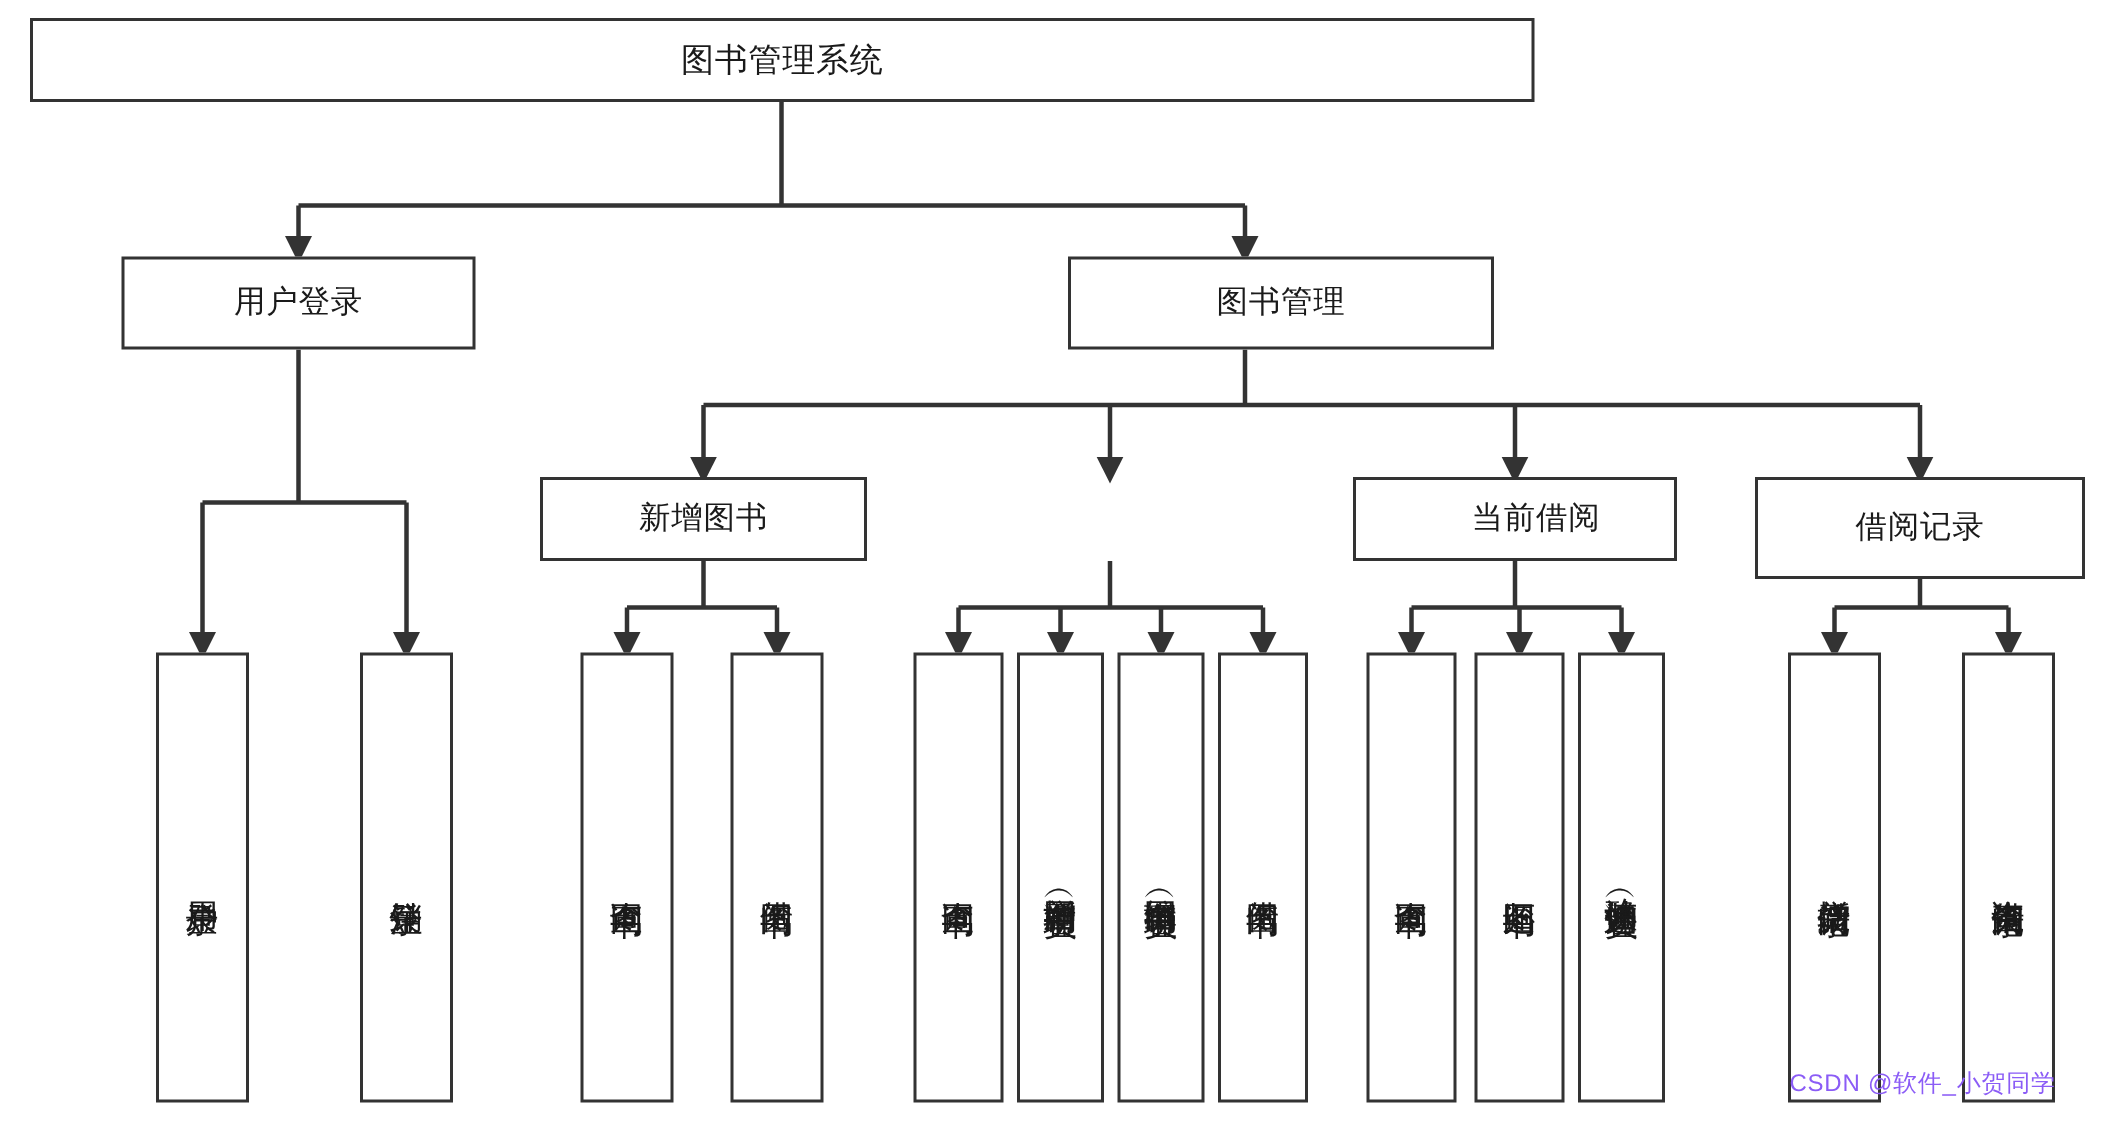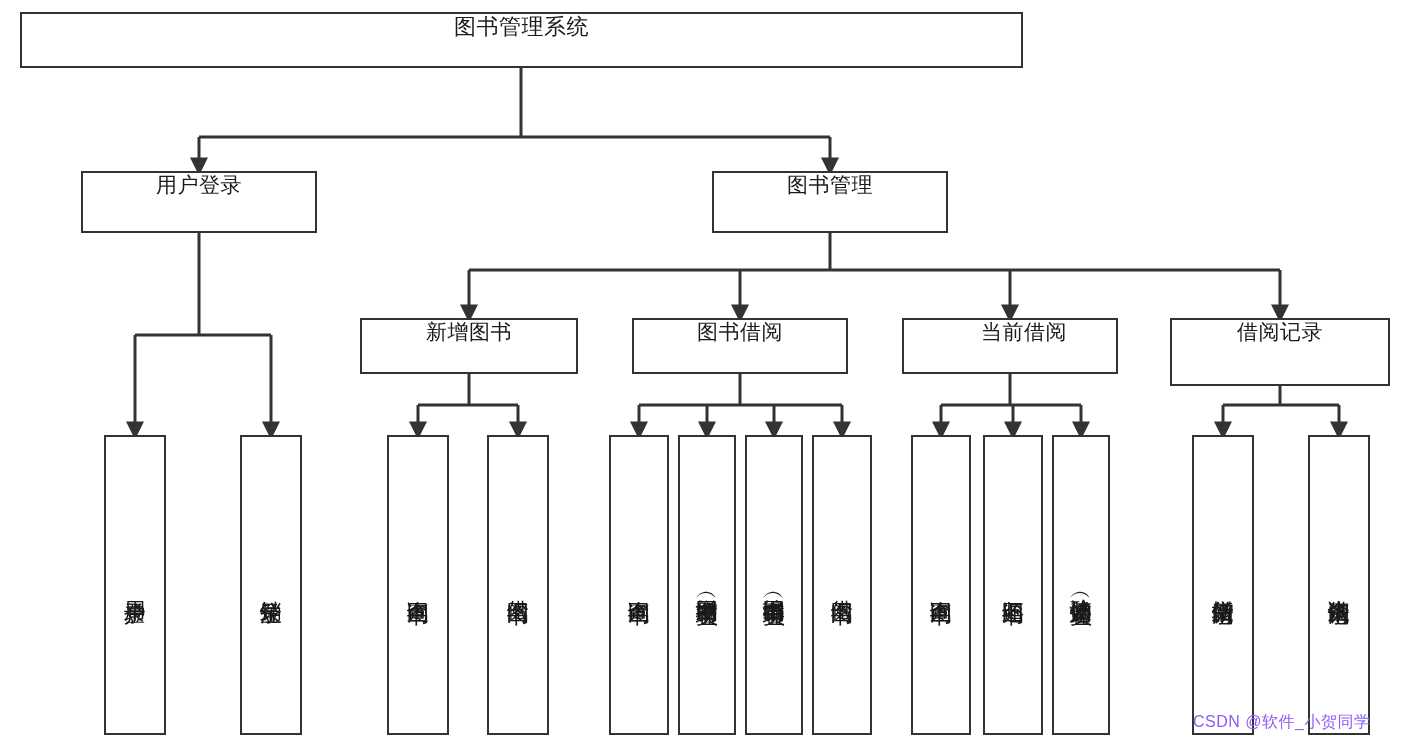--- a/index.html
+++ b/index.html
@@ -24,20 +24,21 @@
     width: 1405px;
     height: 747px;
     pointer-events: none;
   }
   .node {
     position: absolute;
     box-sizing: border-box;
     border: 2.5px solid #333333;
     background: #ffffff;
     display: flex;
+    align-items: center;
     justify-content: center;
     color: #1a1a1a;
   }
   .node .lbl {
     display: block;
     text-align: center;
     line-height: 1.18;
     white-space: nowrap;
   }
   
@@ -124,29 +125,26 @@
     </g>
   </svg>
 
   <div class="node horiz root" style="left:20px; top:12px; width:1003px; height:56px;">
     <span class="lbl">图书管理系统</span>
   </div>
 
   <div class="node horiz" style="left:81px; top:171px; width:236px; height:62px;">
     <span class="lbl">用户登录</span>
   </div>
-  <div class="node horiz" style="left:712px; top:171px; width:236px; height:62px;">
+  <div class="node horiz" style="left:712px; top:171px; width:284px; height:62px;">
     <span class="lbl">图书管理</span>
   </div>
 
   <div class="node horiz" style="left:360px; top:318px; width:218px; height:56px;">
     <span class="lbl">新增图书</span>
-  </div>
-  <div class="node horiz" style="left:632px; top:318px; width:216px; height:56px;">
-    <span class="lbl">图书借阅</span>
   </div>
   <div class="node horiz" style="left:902px; top:318px; width:216px; height:56px;padding-left:28px;">
     <span class="lbl">当前借阅</span>
   </div>
   <div class="node horiz" style="left:1170px; top:318px; width:220px; height:68px;">
     <span class="lbl">借阅记录</span>
   </div>
 
   <div class="node vert" style="left:104px; top:435px; width:62px; height:300px;">
     <span class="lbl">用户登录</span>

